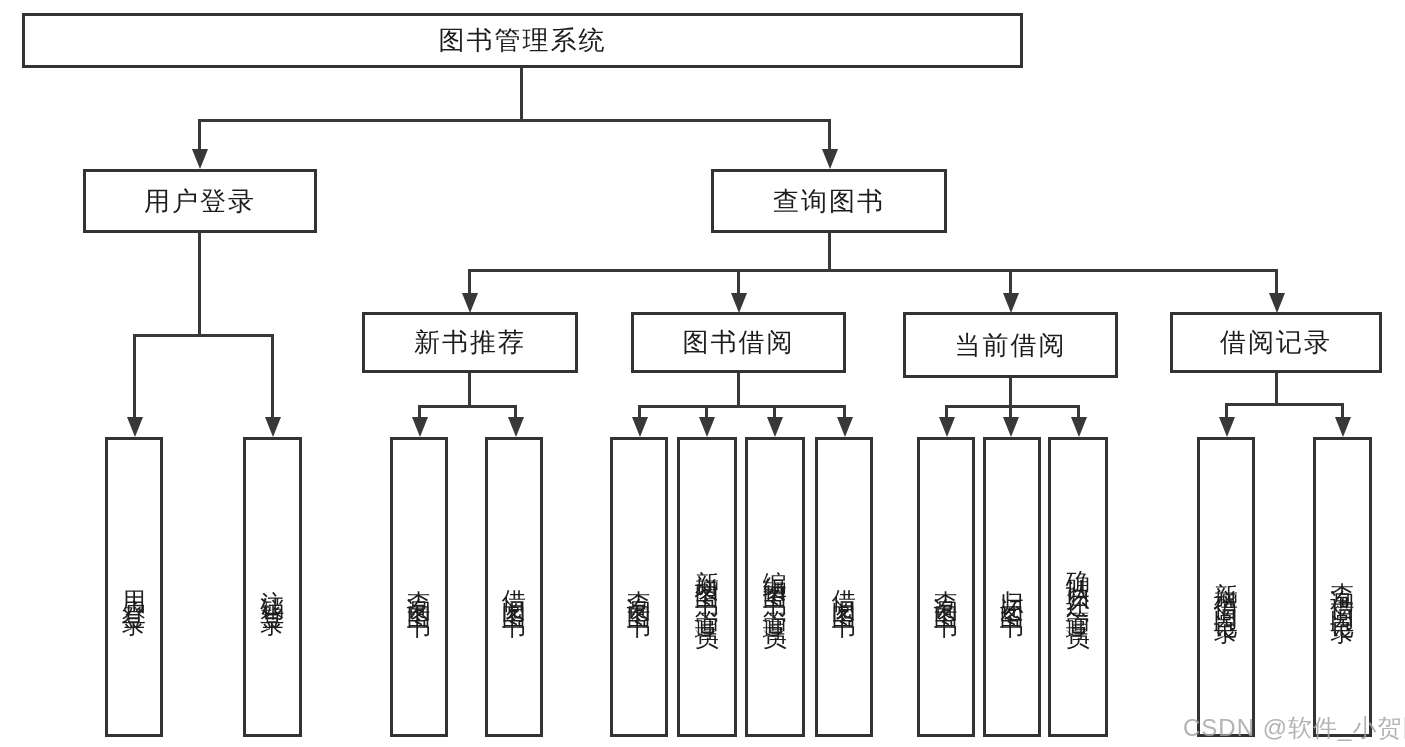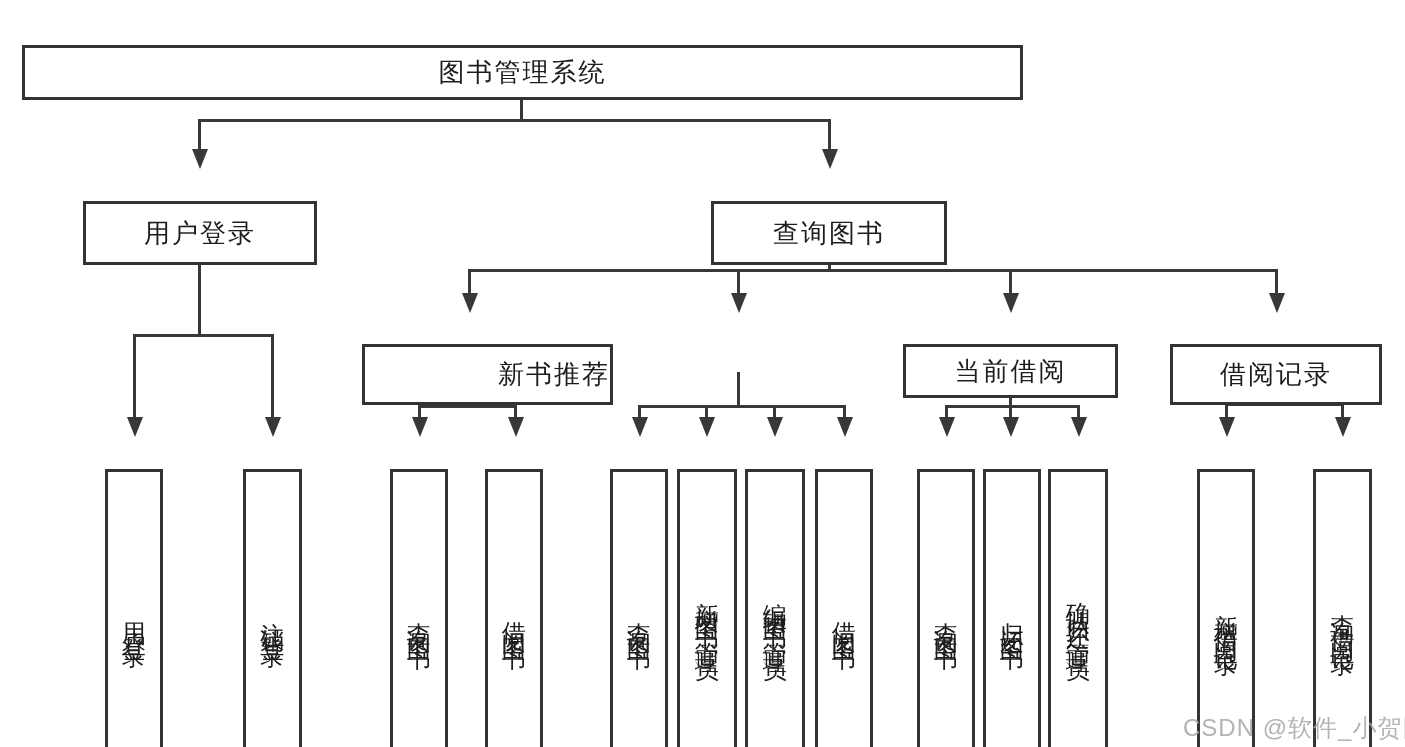--- a/index.html
+++ b/index.html
@@ -2,21 +2,21 @@
 <html><head>
 <meta charset="utf-8">
 <style>
   html,body{margin:0;padding:0;background:#ffffff;}
   .canvas{
     position:relative;width:1405px;height:747px;background:#ffffff;overflow:hidden;
     font-family:"Liberation Sans","DejaVu Sans",sans-serif;color:#1a1a1a;
   }
   .box{
     position:absolute;box-sizing:border-box;border:3px solid #333333;background:#ffffff;
-    display:flex;align-items:center;justify-content:center;margin-top:32px;
+    display:flex;align-items:center;justify-content:center;
   }
   .hlabel{font-size:26px;letter-spacing:2px;white-space:nowrap;color:#1d1d1d;}
   .vbox .vlabel{
     writing-mode:vertical-rl;text-orientation:mixed;
     font-size:24px;letter-spacing:8px;line-height:1.15;color:#1d1d1d;white-space:nowrap;
   }
   .line{position:absolute;background:#383838;}
   .arrow{
     position:absolute;width:0;height:0;
     border-left:8px solid transparent;border-right:8px solid transparent;
@@ -95,24 +95,27 @@
     <span class="hlabel">图书管理系统</span>
   </div>
 
   <div class="box" style="left:83px;top:169px;width:234px;height:64px;">
     <span class="hlabel">用户登录</span>
   </div>
   <div class="box" style="left:711px;top:169px;width:236px;height:64px;">
     <span class="hlabel">查询图书</span>
   </div>
 
-  <div class="box" style="left:362px;top:312px;width:251px;height:61px;justify-content:flex-end;">
+  <div class="box" style="left:362px;top:312px;width:216px;height:61px;">
     <span class="hlabel">新书推荐</span>
   </div>
-  <div class="box" style="left:903px;top:312px;width:215px;height:54px;">
+  <div class="box" style="left:631px;top:312px;width:215px;height:61px;">
+    <span class="hlabel">图书借阅</span>
+  </div>
+  <div class="box" style="left:903px;top:312px;width:215px;height:66px;">
     <span class="hlabel">当前借阅</span>
   </div>
   <div class="box" style="left:1170px;top:312px;width:212px;height:61px;">
     <span class="hlabel">借阅记录</span>
   </div>
 
   <div class="box vbox" style="left:105px;top:437px;width:58px;height:300px;">
     <span class="vlabel">用户登录</span>
   </div>
   <div class="box vbox" style="left:243px;top:437px;width:59px;height:300px;">

